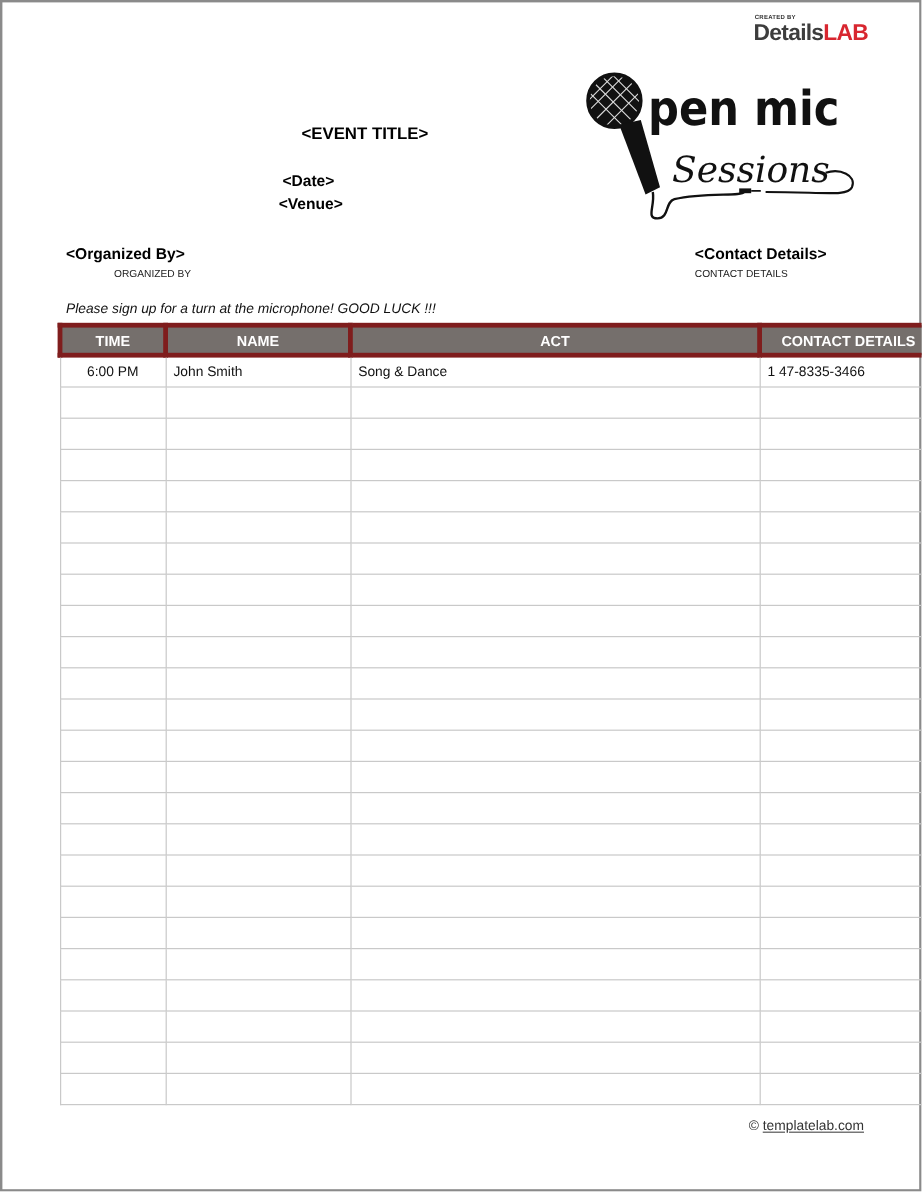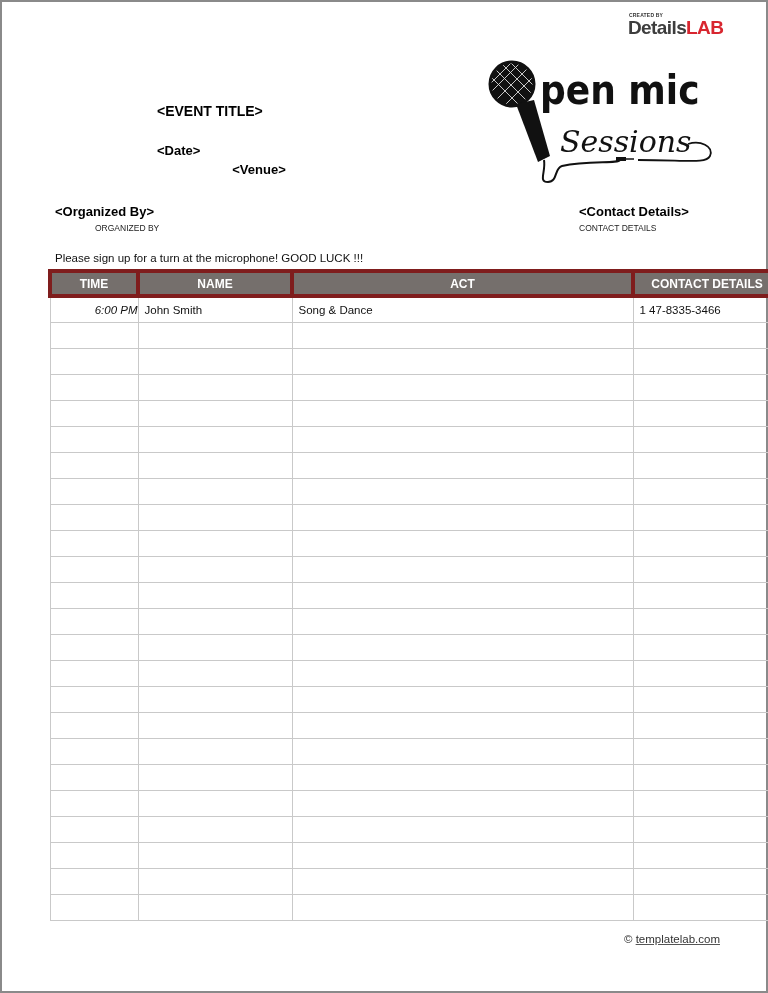--- a/index.html
+++ b/index.html
@@ -23,55 +23,55 @@
     }
     .brand-main .tpl { color: #3d3d3d; }
     .brand-main .lab { color: #d8262f; }
 
     
     .logo { position: absolute; left: 486px; top: 58px; width: 240px; height: 126px; }
     .logo svg { width: 100%; height: 100%; }
 
     
     .event-title {
-      position: absolute; left: 155px; width: 200px; top: 101px; text-align: left;
+      position: absolute; left: 155px; width: 200px; top: 101px; text-align: right;
       font-weight: bold; font-size: 14px;
     }
     .event-date {
-      position: absolute; left: 155px; width: 200px; top: 141px; text-align: left;
+      position: absolute; left: 155px; width: 200px; top: 141px; text-align: center;
       font-weight: bold; font-size: 13px;
     }
     .event-venue {
       position: absolute; left: 157px; width: 200px; top: 160px; text-align: center;
       font-weight: bold; font-size: 13px;
     }
 
     .org-value { position: absolute; left: 53px; top: 202px; font-weight: bold; font-size: 13px; }
     .org-label { position: absolute; left: 53px; top: 221px; font-size: 8.5px; color: #222; margin-left: 40px; }
     .contact-value { position: absolute; left: 577px; top: 202px; font-weight: bold; font-size: 13px; }
     .contact-label { position: absolute; left: 577px; top: 221px; font-size: 8.5px; color: #222; }
 
     .instruction {
-      position: absolute; left: 53px; top: 250px; font-size: 11.5px; color: #111; text-align: right;
+      position: absolute; left: 53px; top: 250px; font-style: italic; font-size: 11.5px; color: #111; text-align: right;
     }
 
     
     .signup-table {
       position: absolute; left: 46px; top: 267px; width: 677px;
       border-collapse: collapse; table-layout: fixed;
     }
     .signup-table th {
       background: #756f6c; color: #ffffff; font-weight: bold; font-size: 12px;
       height: 25px; border: 4px solid #7f1d1d; text-align: center; vertical-align: middle;
     }
     .signup-table td {
       height: 26px; border: 1.5px solid #c9c9c9; font-size: 11.5px; color: #111;
       vertical-align: middle; padding-left: 6px; white-space: nowrap;
     }
-    .signup-table td.col-time { text-align: right; padding-left: 0; font-style: italic; }
+    .signup-table td.col-time { text-align: center; padding-left: 0; }
     .col-time { width: 88px; }
     .col-name { width: 154px; }
     .col-act { width: 341px; }
     .col-contact { width: 148px; }
 
     .footer-link {
       position: absolute; right: 46px; top: 931px; font-size: 11.5px; color: #333;
     }
     .footer-link .url { text-decoration: underline; text-decoration-color: #555; }
   </style>

